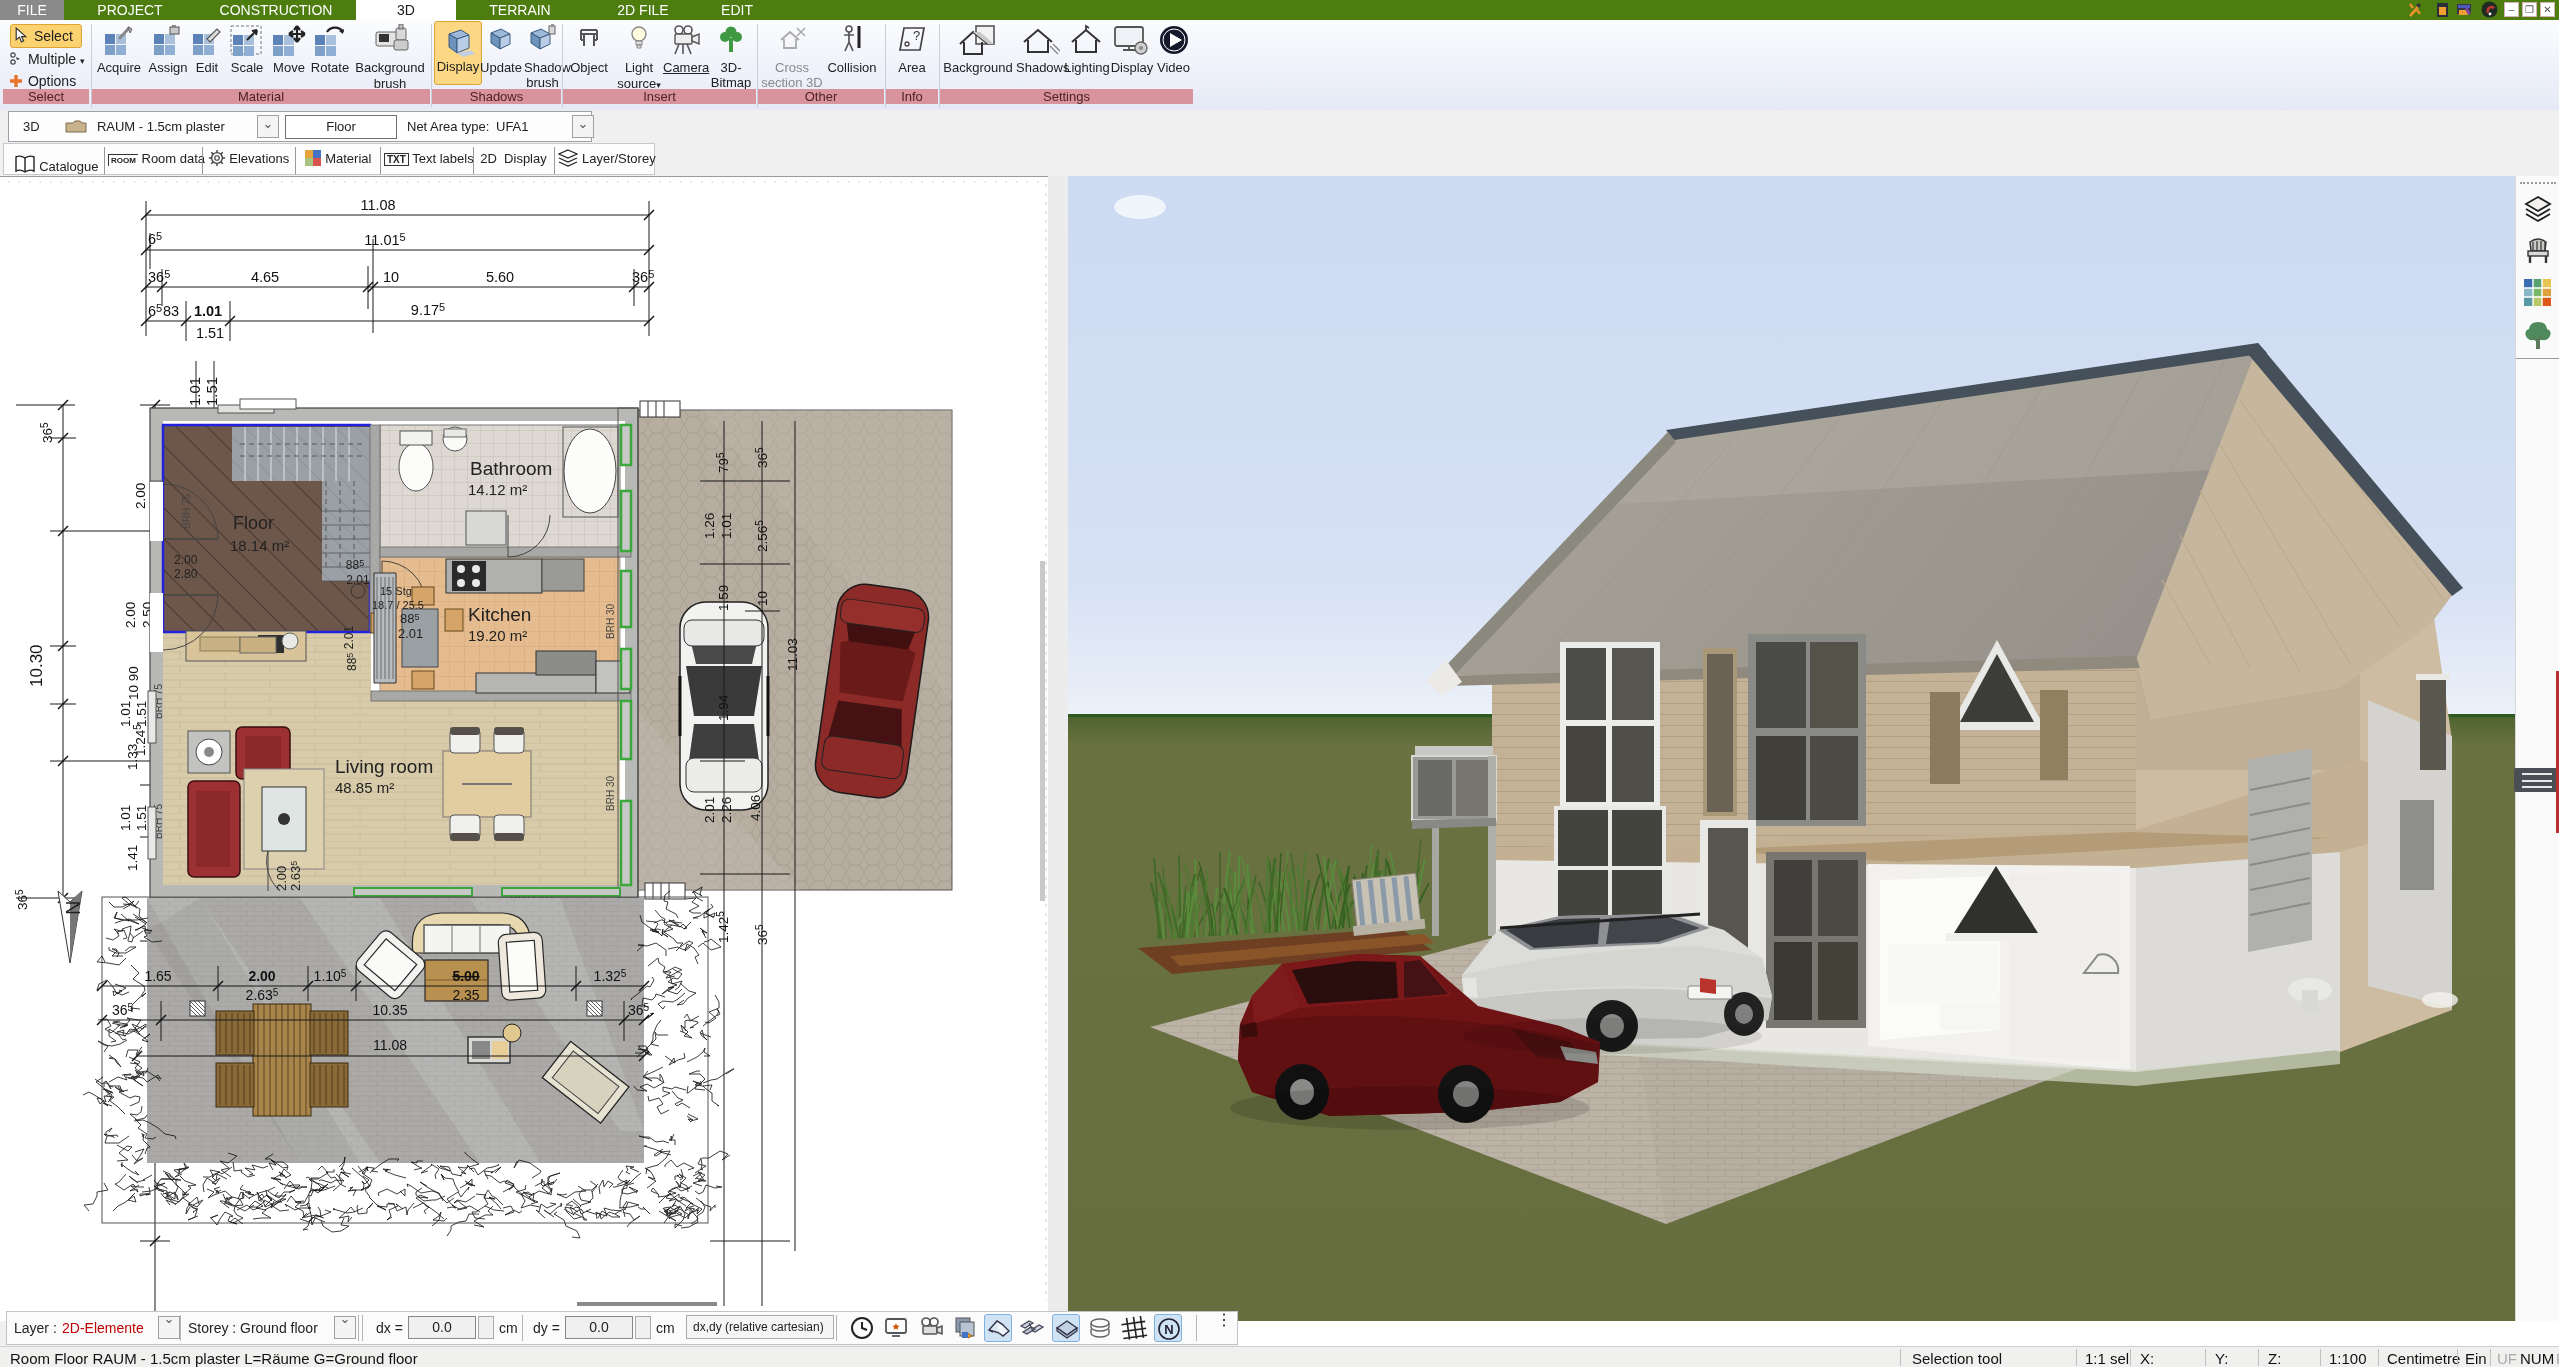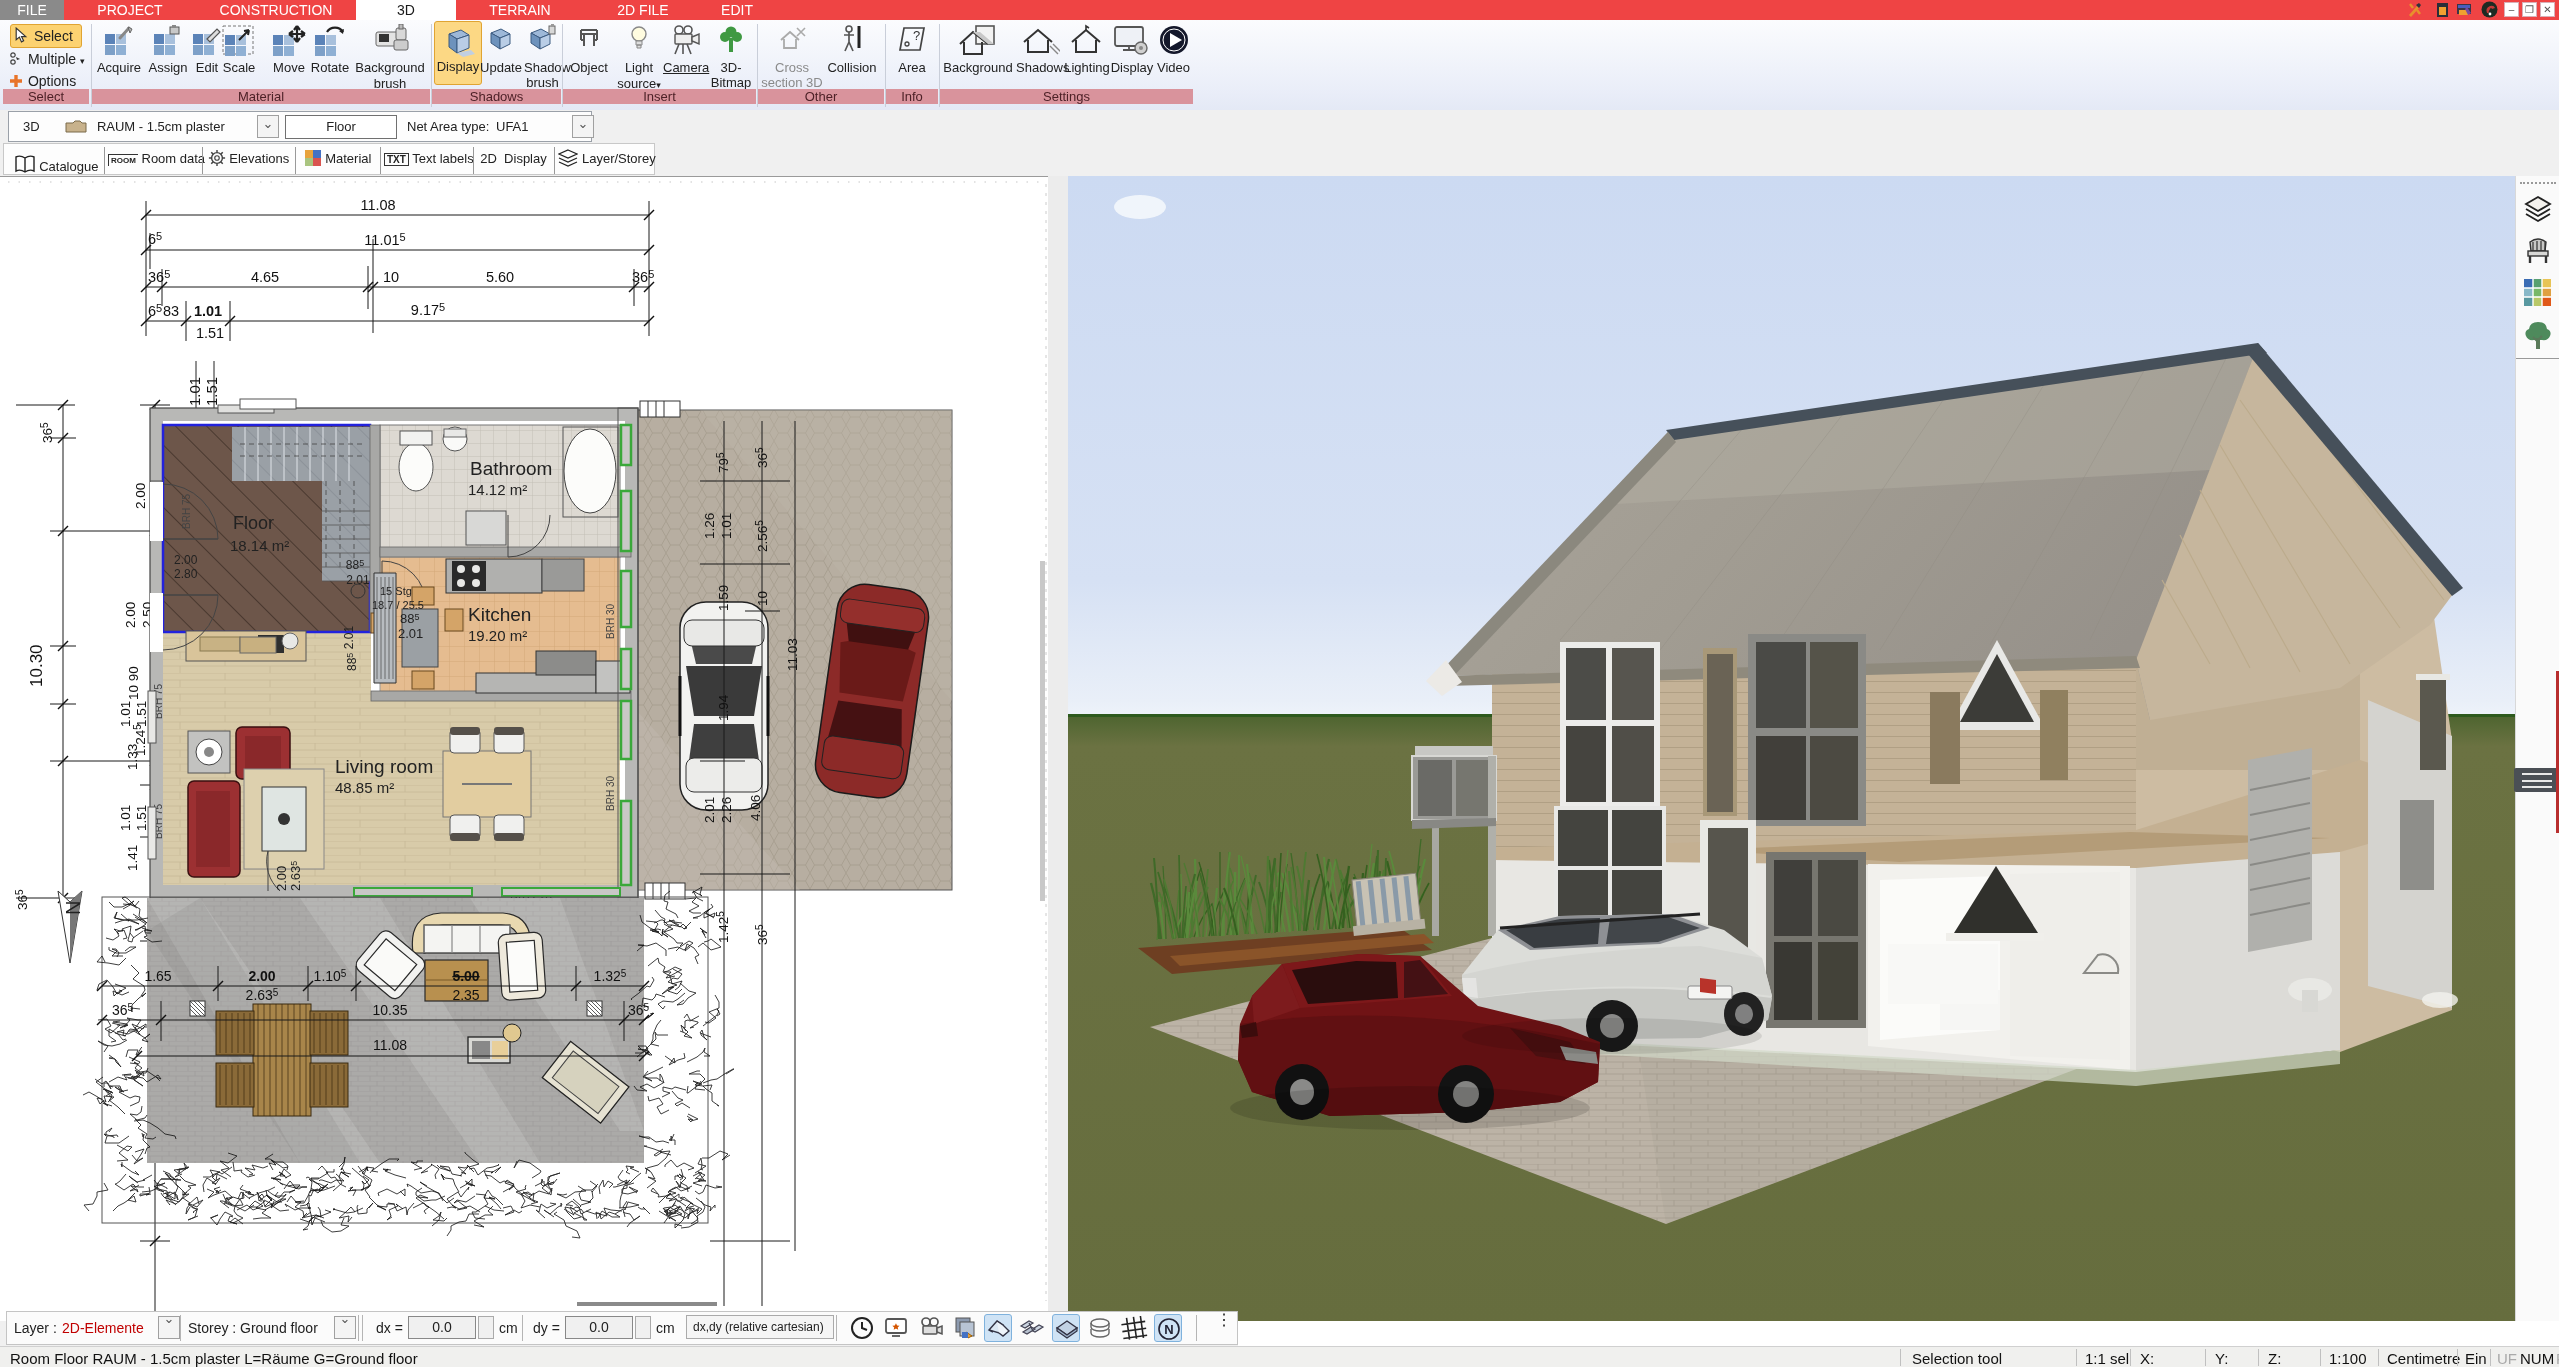--- a/index.html
+++ b/index.html
@@ -1,20 +1,20 @@
 <!DOCTYPE html>
 <html><head>
 <meta charset="utf-8">
 <style>
 * { margin:0; padding:0; box-sizing:border-box; }
 html,body { width:2559px; height:1367px; overflow:hidden; font-family:"Liberation Sans", sans-serif; }
 #app { position:relative; width:2559px; height:1367px; background:#f0f0f0; }
 
 
-#tabs { position:absolute; left:0; top:0; width:2559px; height:20px; background:#ef4444; }
+#tabs { position:absolute; left:0; top:0; width:2559px; height:20px; background:#4d7c0f; }
 #tabs .tab { position:absolute; top:0; height:20px; line-height:20px; text-align:center; color:#fff; font-size:14px; }
 #tabs .file { left:0; width:64px; background:#8a8a8a; }
 #tabs .active { background:#ffffff; color:#1a1a1a; }
 .winbtn { position:absolute; top:2px; width:15px; height:15px; background:#fff; border:1px solid #d8b0b8; color:#555; font-size:10px; line-height:13px; text-align:center; }
 
 
 #ribbon { position:absolute; left:0; top:20px; width:2559px; height:108px; background:linear-gradient(#fbfcfe,#e9edf8 70%,#dfe5f3); border-bottom:3px solid #8e1b2e; }
 .group { position:absolute; top:0; height:84px; }
 .group .glabel { position:absolute; left:0; right:0; bottom:0; height:15px; background:#d9939c; color:#4d2127; font-size:13px; text-align:center; line-height:15px; }
 .gsep { position:absolute; top:4px; bottom:18px; width:1px; background:#c9ced9; }
@@ -130,21 +130,21 @@
               <rect x="19" y="3" width="9" height="7" fill="#c8c8c8" stroke="#555"></rect>
               <rect x="21" y="1" width="4" height="3" fill="#888"></rect>
             </svg></span>Assign</div>
       <div class="btn-big" style="left:98px;width:34px;"><span class="ic"><svg width="34" height="34" viewBox="0 0 34 34">
               <rect x="3" y="10" width="10" height="10" fill="#5b83b8"></rect>
               <rect x="14" y="10" width="10" height="10" fill="#a8c0dc"></rect>
               <rect x="3" y="21" width="10" height="10" fill="#7da0c8"></rect>
               <rect x="14" y="21" width="10" height="10" fill="#8fb0d4"></rect>
               <path d="M17 15 L27 5 l3 3 -10 10 z" fill="#ddd" stroke="#555" stroke-width="1.2"></path>
             </svg></span>Edit</div>
-      <div class="btn-big" style="left:125px;width:44px;"><span class="ic"><svg width="36" height="34" viewBox="0 0 36 34">
+      <div class="btn-big" style="left:133px;width:44px;"><span class="ic"><svg width="36" height="34" viewBox="0 0 36 34">
               <rect x="2" y="2" width="30" height="28" fill="none" stroke="#777" stroke-dasharray="3 2"></rect>
               <rect x="4" y="11" width="10" height="10" fill="#5b83b8"></rect>
               <rect x="15" y="11" width="10" height="10" fill="#a8c0dc"></rect>
               <rect x="4" y="22" width="10" height="10" fill="#7da0c8"></rect>
               <rect x="15" y="22" width="10" height="10" fill="#8fb0d4"></rect>
               <path d="M18 16 L28 6 M28 6 l-5 1 M28 6 l-1 5" stroke="#222" stroke-width="2" fill="none"></path>
             </svg></span>Scale</div>
       <div class="btn-big" style="left:178px;width:38px;"><span class="ic"><svg width="36" height="34" viewBox="0 0 36 34">
               <rect x="2" y="11" width="10" height="10" fill="#5b83b8"></rect>
               <rect x="13" y="11" width="10" height="10" fill="#a8c0dc"></rect>

